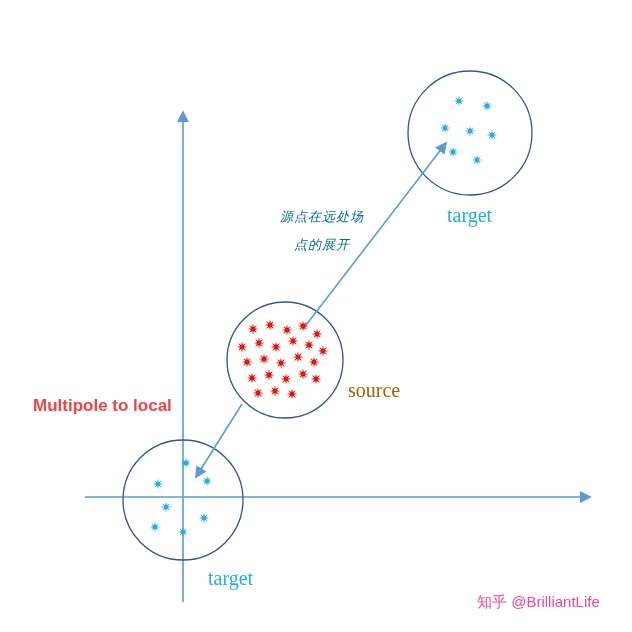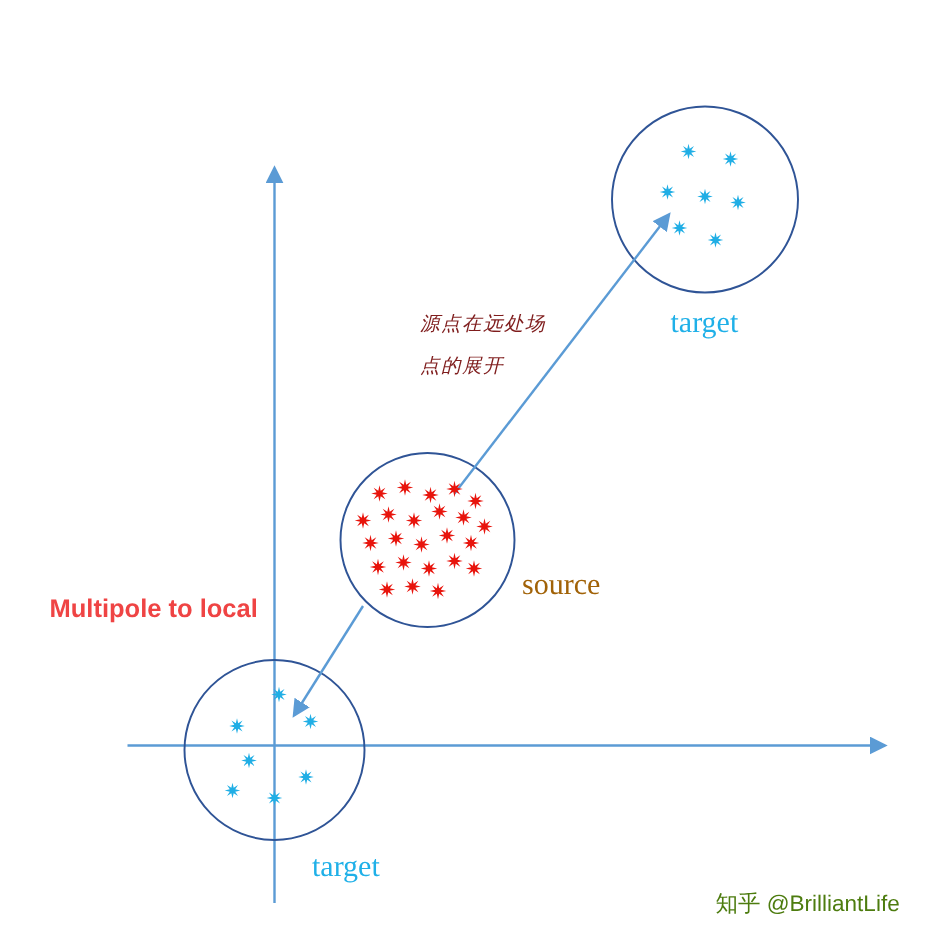--- a/index.html
+++ b/index.html
@@ -73,19 +73,19 @@
     </svg>
 
   <div class="label lbl-multipole">Multipole to local</div>
 
   <div class="label lbl-source" style="color: #a16207;">source</div>
 
   <div class="label lbl-target-top" style="color: rgb(31, 176, 232);">target</div>
 
   <div class="label lbl-target-bottom" style="color: rgb(31, 176, 232);">target</div>
 
-  <div class="annotation" style="color: #7f1d1d;">
+  <div class="annotation" style="color: #0369a1; text-align: center;">
     <div>源点在远处场</div>
     <div>点的展开</div>
   </div>
 
-  <div class="watermark" style="color: #4d7c0f;">知乎 @BrilliantLife</div>
+  <div class="watermark" style="color: #ec4899;">知乎 @BrilliantLife</div>
 </div>
 
 </body></html>

